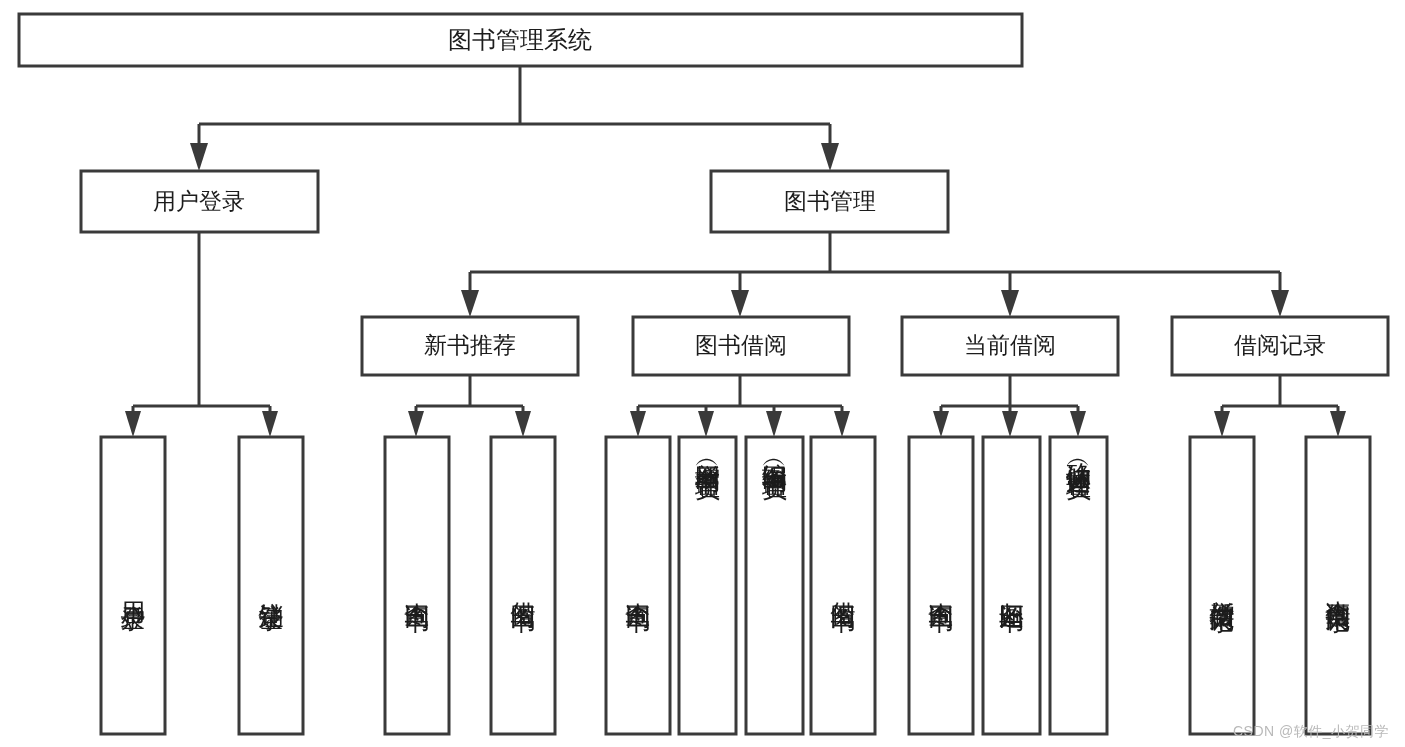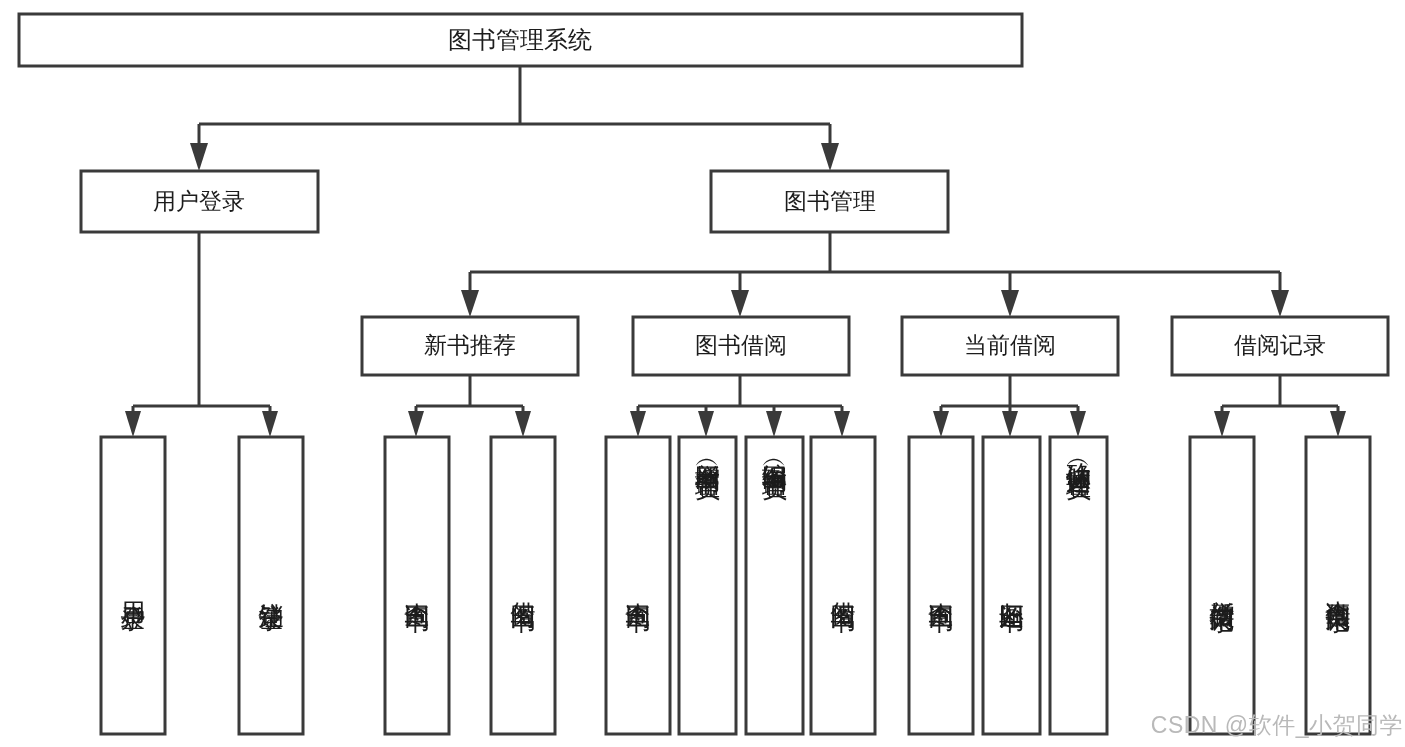--- a/index.html
+++ b/index.html
@@ -67,24 +67,24 @@
     text-orientation: upright;
     font-family: "Liberation Sans", "DejaVu Sans", sans-serif;
     font-size: 25px;
     line-height: 1;
     letter-spacing: 2px;
     color: #1c1c1c;
     white-space: nowrap;
   }
   .watermark {
     position: absolute;
-    right: 2px;
+    right: 16px;
     bottom: 6px;
     font-family: "Liberation Sans", "DejaVu Sans", sans-serif;
-    font-size: 23px;
+    font-size: 14px;
     color: #b9b9b9;
     letter-spacing: 0.5px;
     white-space: nowrap;
   }
 </style>
 </head>
 <body>
 
 <div id="diagram-root">
 

